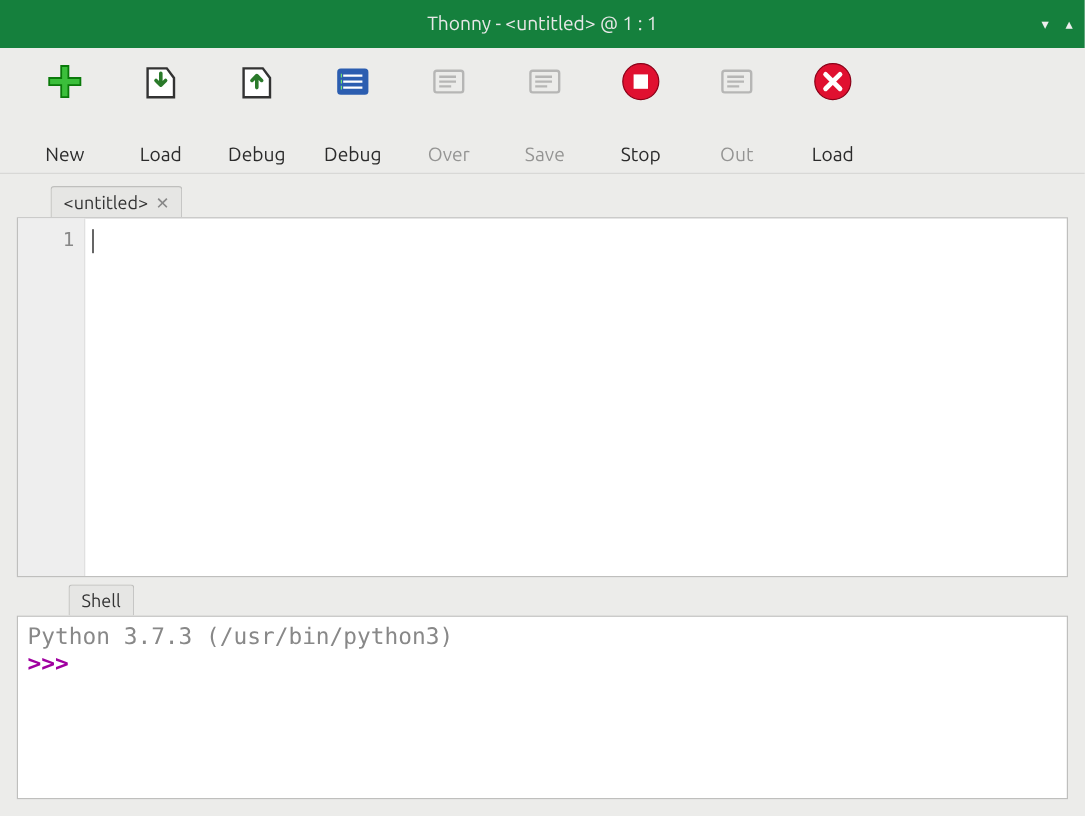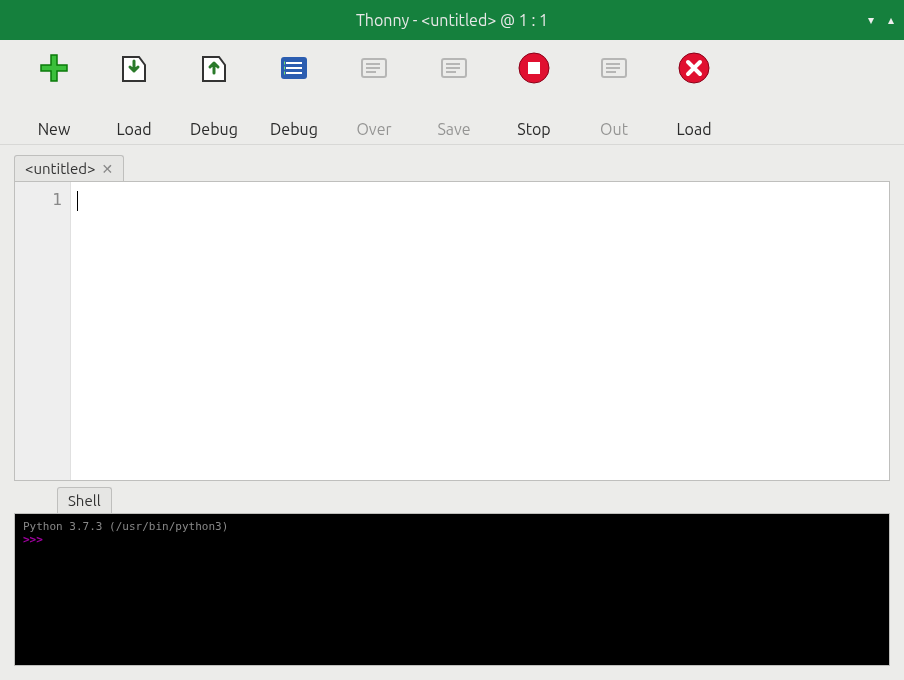--- a/index.html
+++ b/index.html
@@ -54,20 +54,21 @@
   margin-bottom: 10px;
 }
 .toolbtn .lbl {
   font-size: 16px;
   color: #2b2b2b;
 }
 .tabstrip {
   display: flex;
   padding-left: 14px;
   margin-top: 10px;
+  margin-left: 28px;
 }
 .tab {
   background: #e6e6e4;
   border: 1px solid #bfbfbd;
   border-bottom: none;
   padding: 4px 10px;
   font-size: 15px;
   color: #333;
   display: flex;
   align-items: center;
@@ -105,25 +106,25 @@
   display: inline-block; vertical-align: middle;
 }
 .shell-tabstrip {
   display: flex;
   padding-left: 14px;
   margin-left: 43px;
 }
 .shell {
   border: 1px solid #bfbfbd;
   margin: 0 14px 14px 14px;
-  background: #000000;
+  background: #ffffff;
   flex: 1;
   padding: 6px 8px;
   font-family: "Consolas","Menlo","DejaVu Sans Mono",monospace;
-  font-size: 11px;
+  font-size: 19px;
 }
 .shell .ver { color: #888; }
 .shell .prompt { color: #a000a0; font-weight: bold; }
 </style>
 </head>
 <body>
 
 <div class="titlebar">
   <span>Thonny  -  &lt;untitled&gt;  @  1 : 1</span>
   <div class="titlebar-btns">

